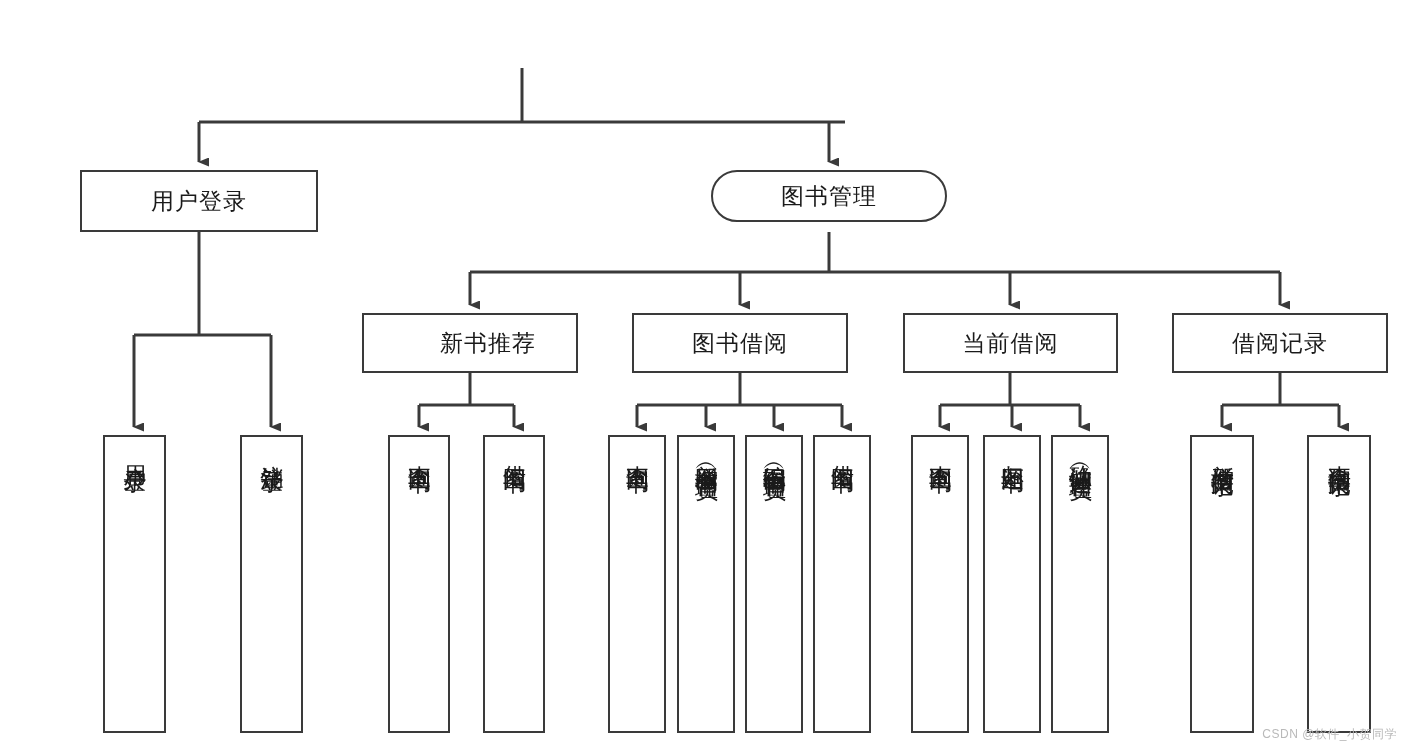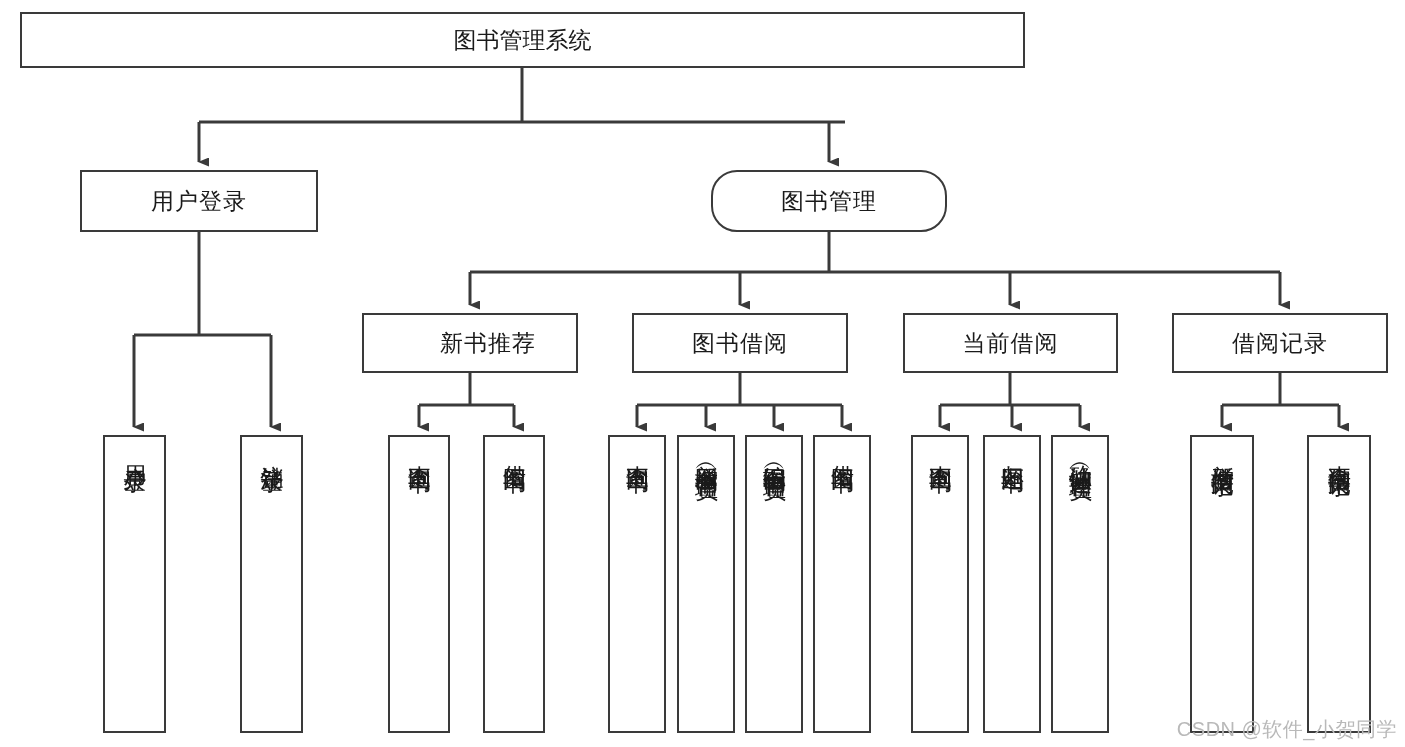--- a/index.html
+++ b/index.html
@@ -52,21 +52,21 @@
     writing-mode: vertical-rl;
     text-orientation: upright;
     line-height: 1.12;
     letter-spacing: 2px;
     white-space: nowrap;
   }
   #watermark {
     position: absolute;
     right: 8px;
     bottom: 4px;
-    font-size: 20px;
+    font-size: 12px;
     color: #b9b9b9;
     letter-spacing: 0.5px;
     white-space: nowrap;
   }
 </style>
 </head>
 <body>
 
 <div id="canvas">
 
@@ -113,28 +113,25 @@
       <path d="M1012,405 L1012,427" marker-end="url(#arrow)"></path>
       <path d="M1080,405 L1080,427" marker-end="url(#arrow)"></path>
 
       <path d="M1280,373 L1280,405"></path>
       <path d="M1222,405 L1339,405"></path>
       <path d="M1222,405 L1222,427" marker-end="url(#arrow)"></path>
       <path d="M1339,405 L1339,427" marker-end="url(#arrow)"></path>
     </g>
   </svg>
 
-  <div class="node root" id="n-root" style="left: 20px; top: 12px; width: 1005px; height: 56px;">
-      <span>图书管理系统</span>
-    </div>
 
   <div class="node h" id="n-l2-0" style="left: 80px; top: 170px; width: 238px; height: 62px;">
       <span>用户登录</span>
     </div>
-  <div class="node h" id="n-l2-1" style="left: 711px; top: 170px; width: 236px; height: 62px; border-radius: 26px;">
+  <div class="node h" id="n-l2-1" style="left: 711px; top: 170px; width: 236px; height: 52px; border-radius: 26px;">
       <span>图书管理</span>
     </div>
 
   <div class="node h" id="n-l3-0" style="left: 362px; top: 313px; width: 216px; height: 60px; padding-left: 36px;">
       <span>新书推荐</span>
     </div>
   <div class="node h" id="n-l3-1" style="left: 632px; top: 313px; width: 216px; height: 60px;">
       <span>图书借阅</span>
     </div>
   <div class="node h" id="n-l3-2" style="left: 903px; top: 313px; width: 215px; height: 60px;">

